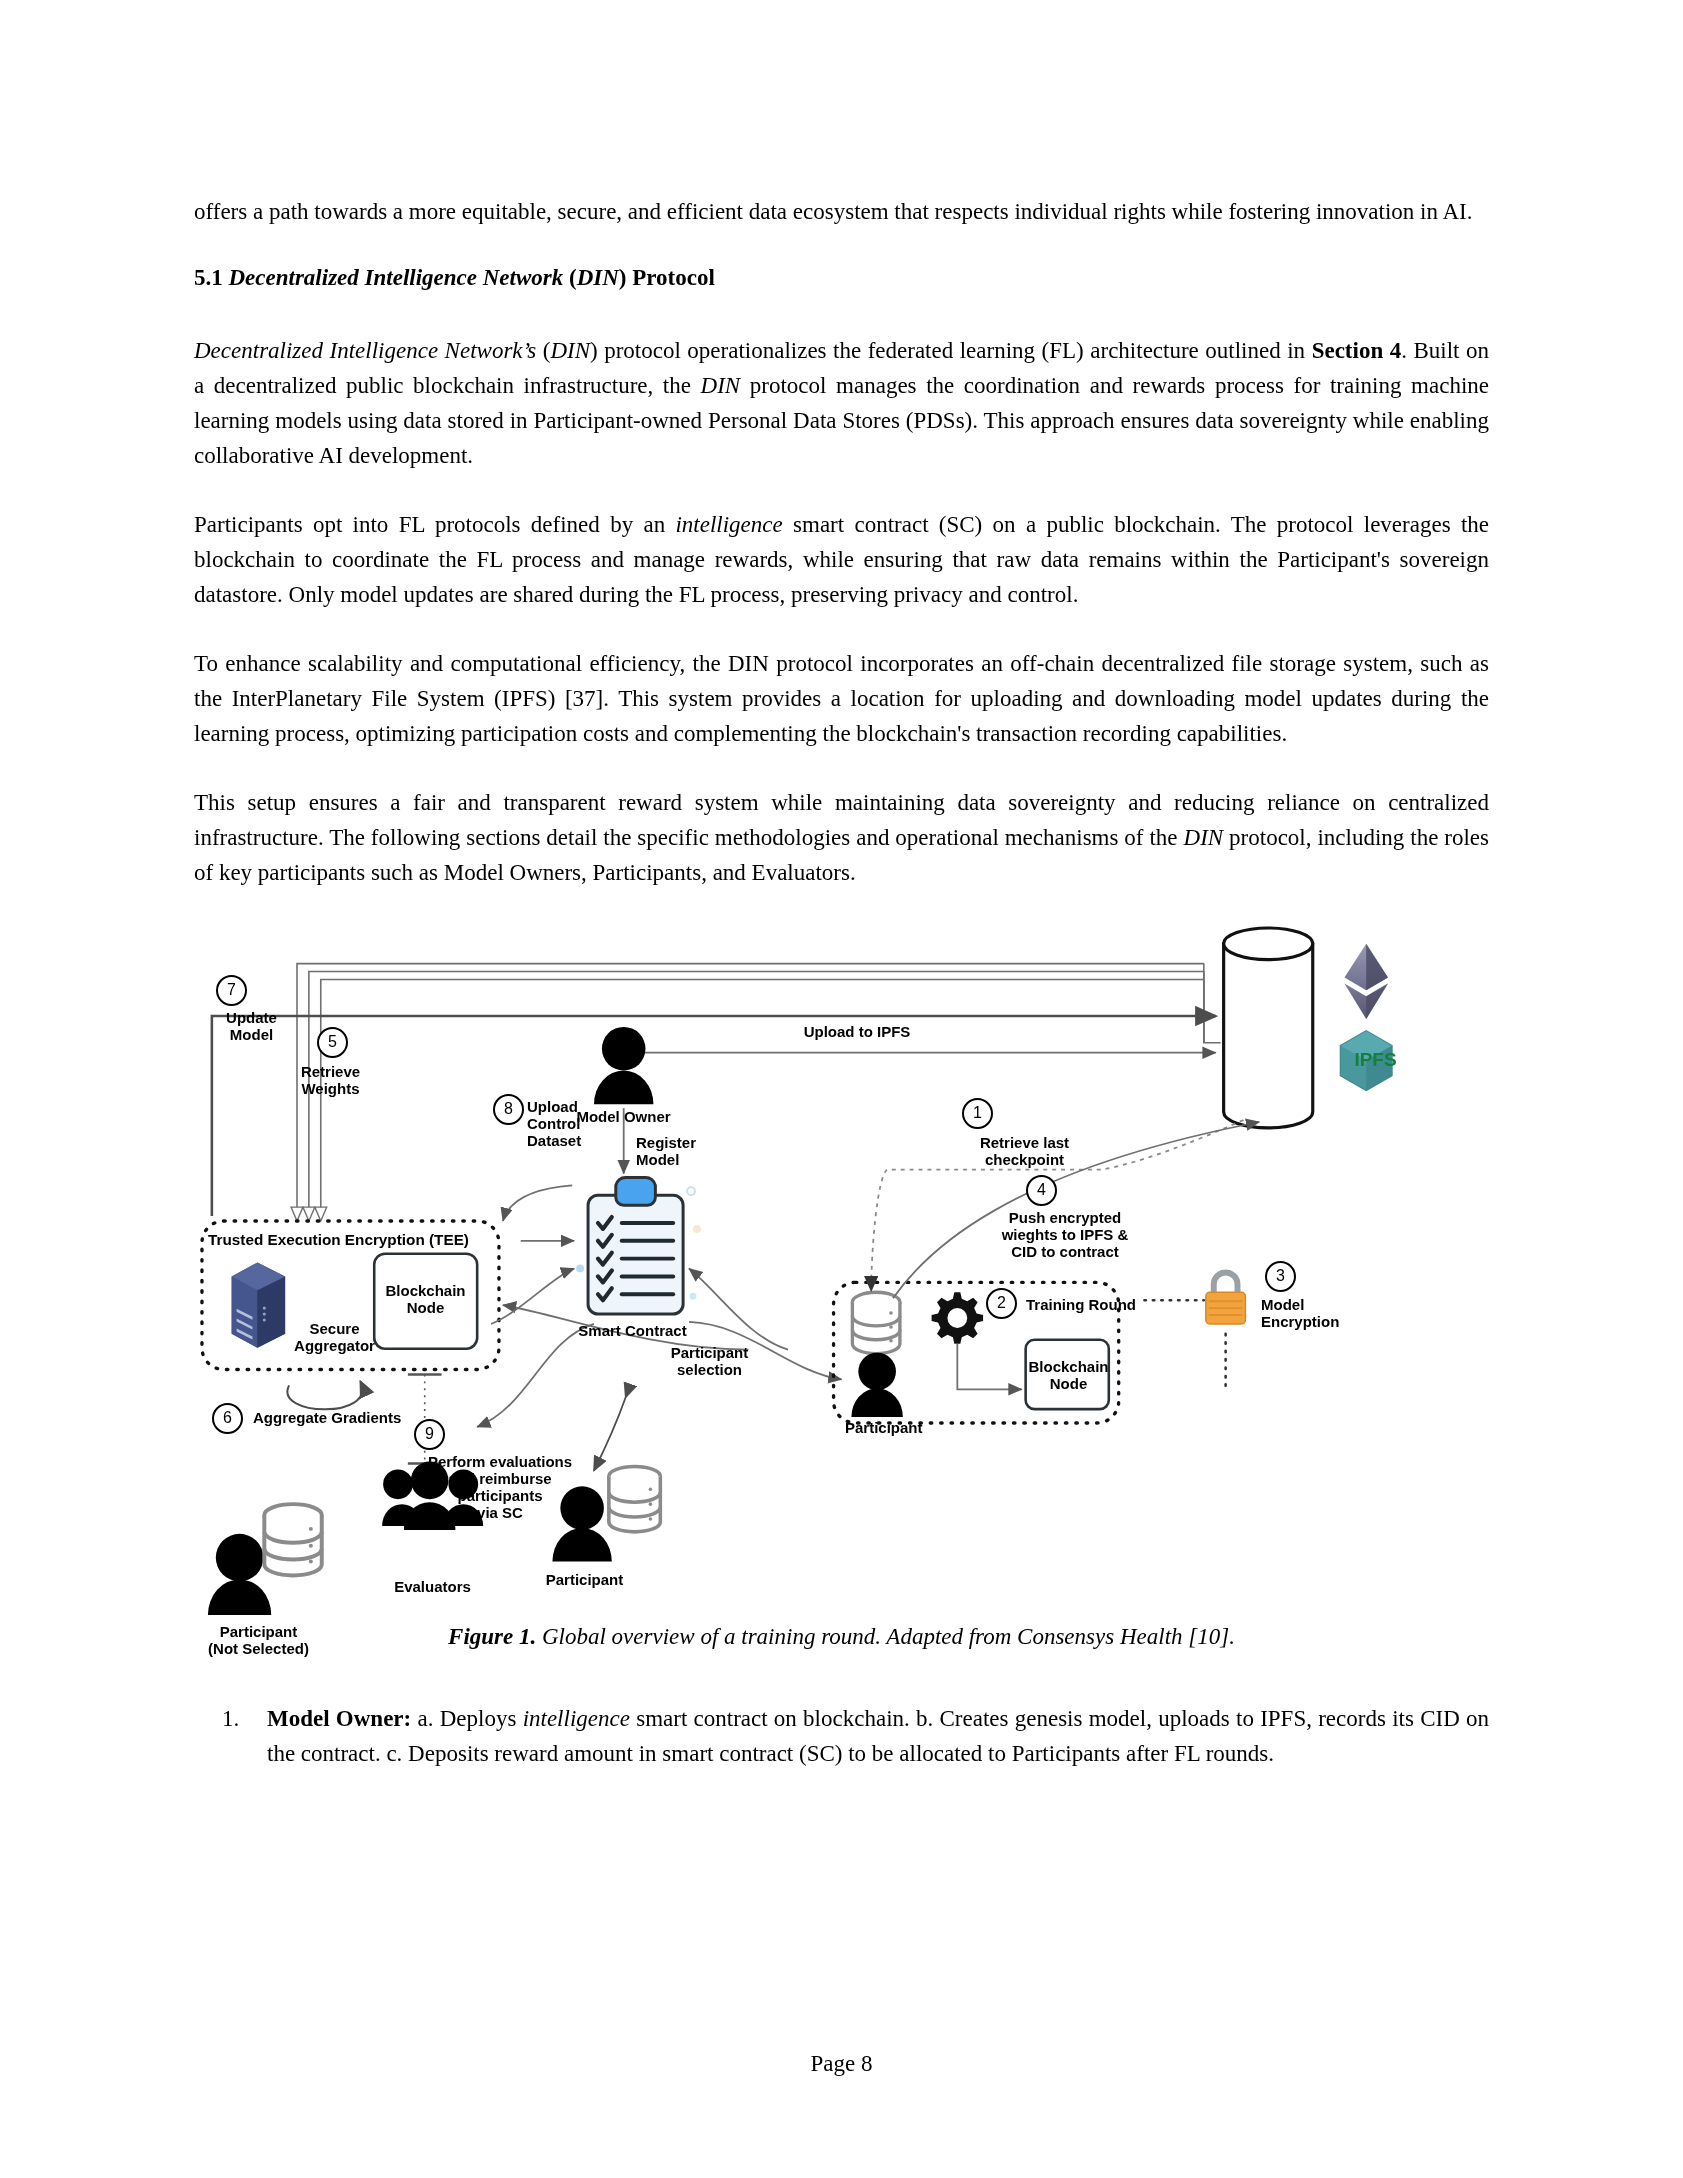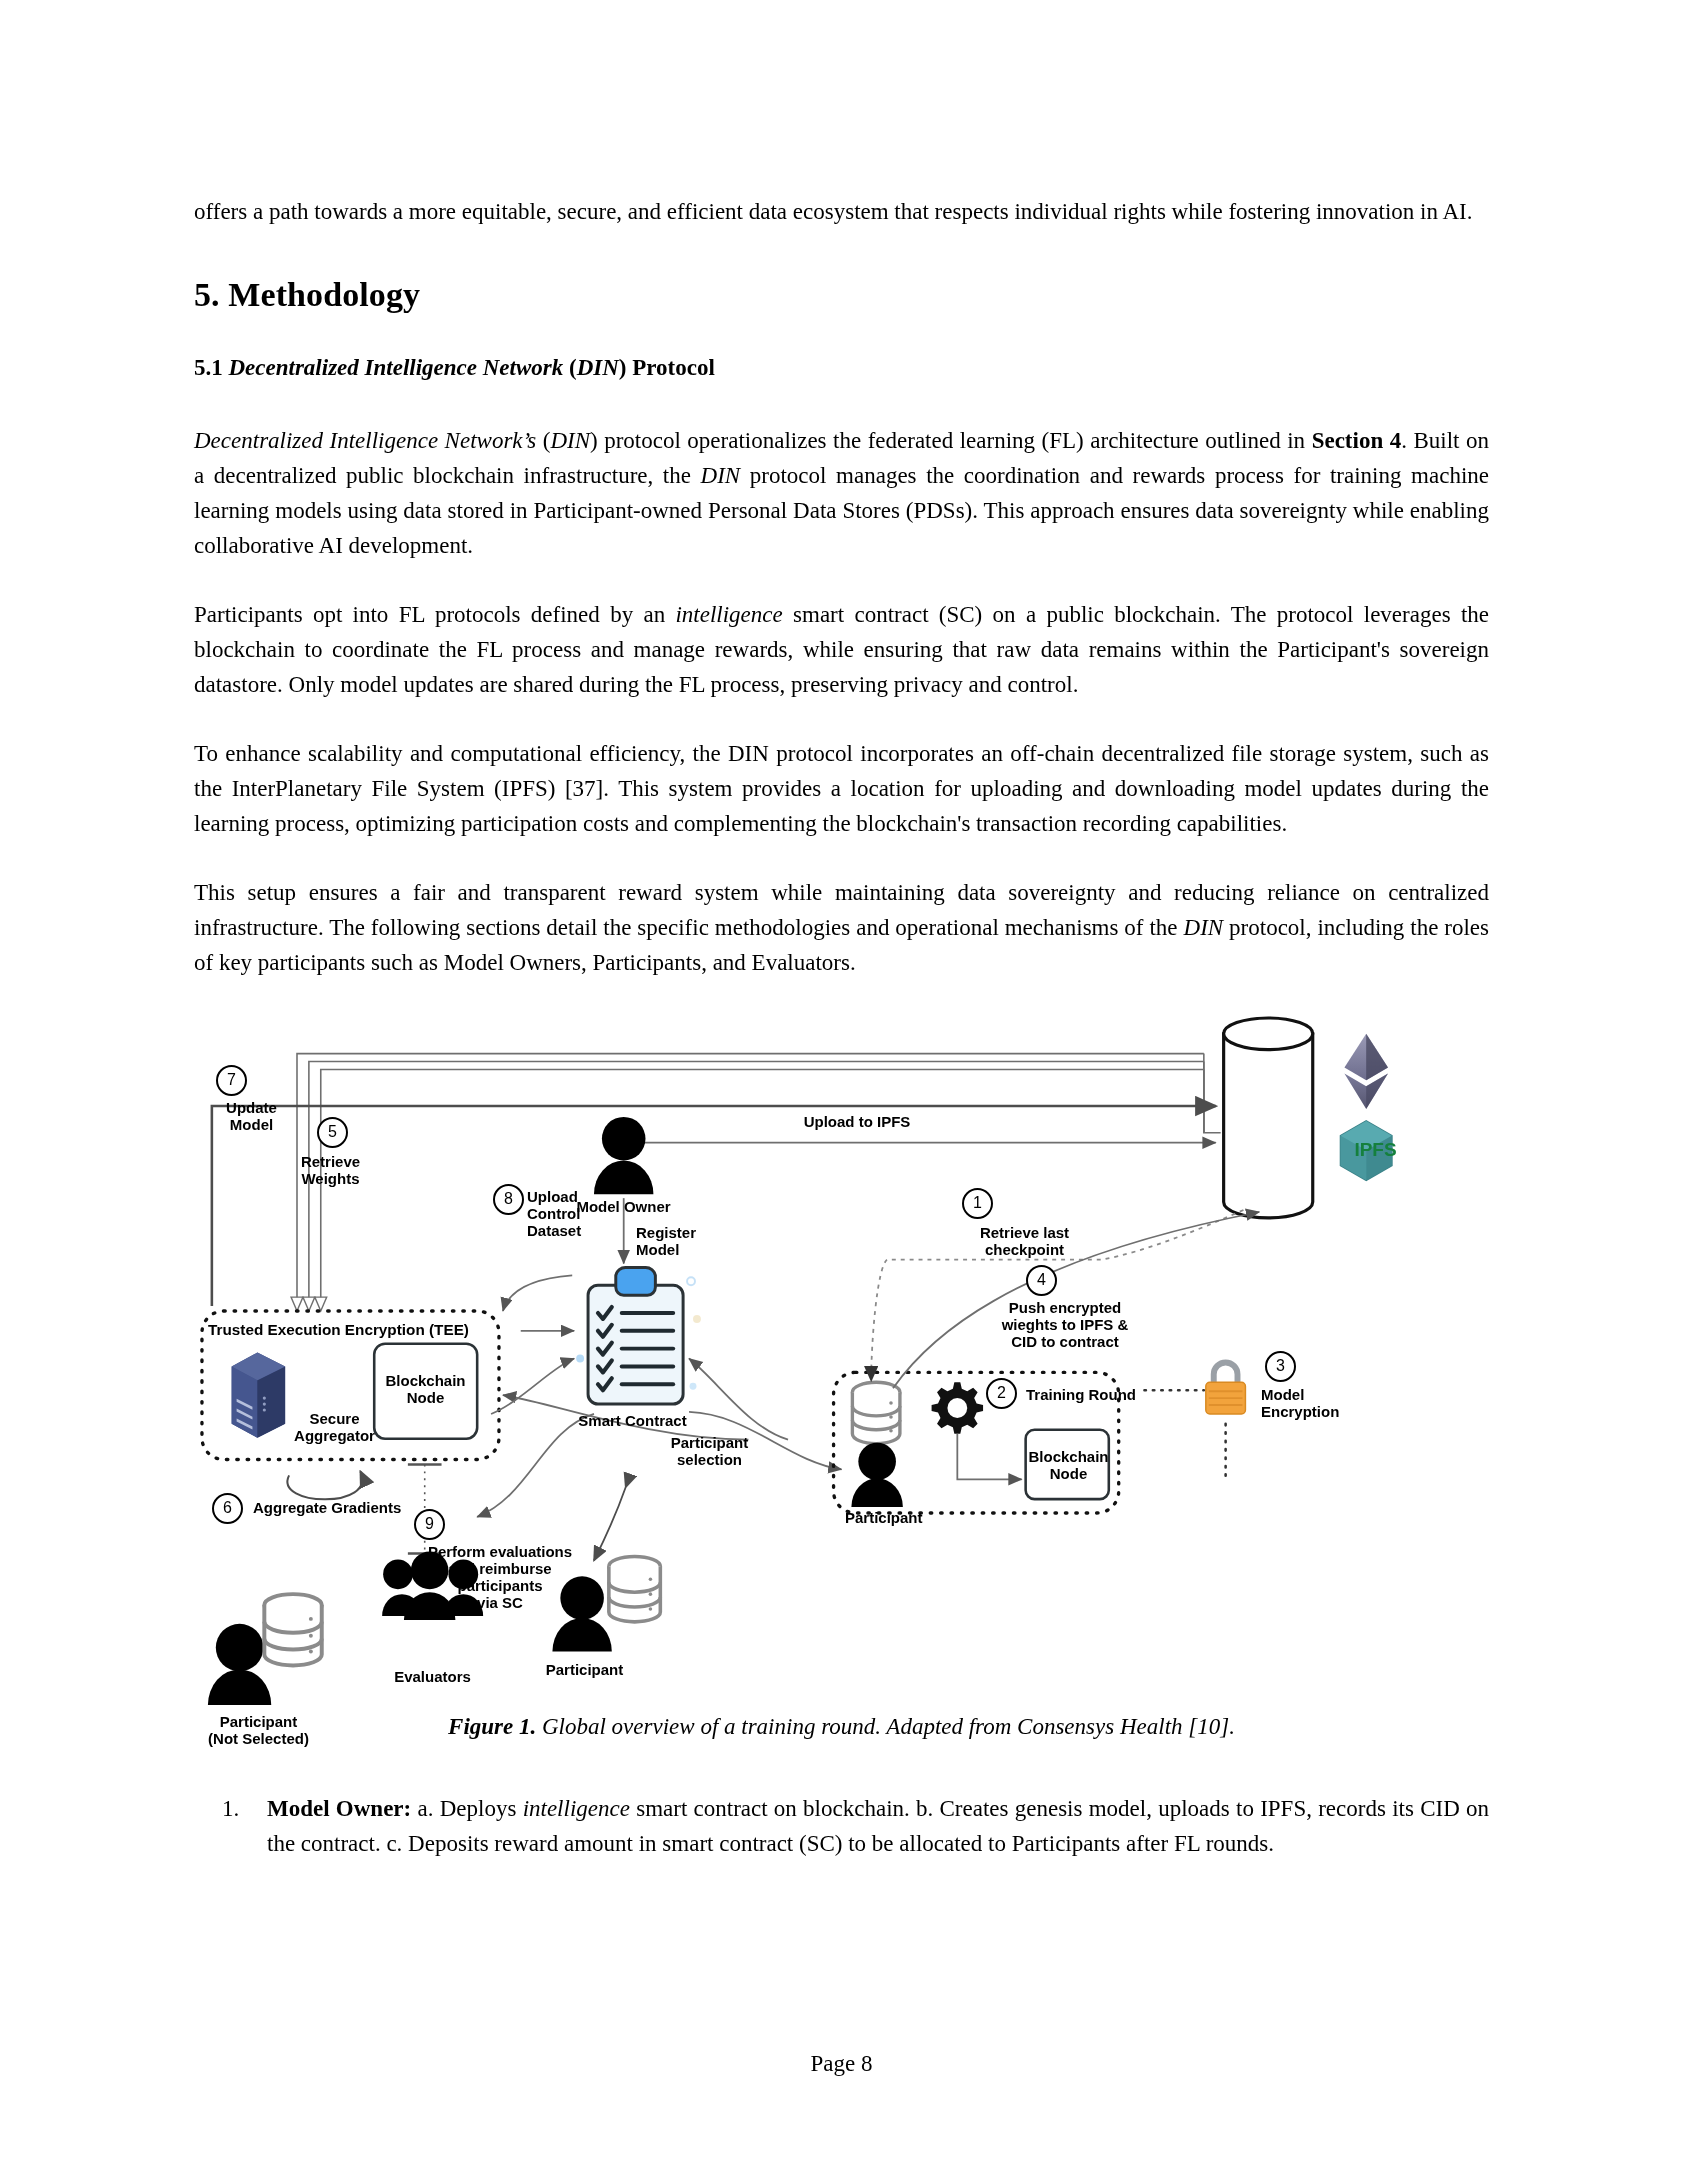--- a/index.html
+++ b/index.html
@@ -111,21 +111,20 @@
 </style>
 </head>
 <body>
 
 <div class="page">
 
   <div class="content">
 
     <p class="body-par">offers a path towards a more equitable, secure, and efficient data ecosystem that respects individual rights while fostering innovation in AI.</p>
 
-    <h1 class="sec-title">5. Methodology</h1>
 
     <h2 class="sub-title"><span>5.1</span> <span class="it">Decentralized Intelligence Network</span> (<span class="it">DIN</span>) Protocol</h2>
 
     <p class="body-par"><span class="it">Decentralized Intelligence Network’s</span><span> (</span><span class="it">DIN</span><span>) protocol operationalizes the federated learning (FL) architecture outlined in </span><span class="bd">Section 4</span><span>. Built on a decentralized public blockchain infrastructure, the </span><span class="it">DIN</span><span> protocol manages the coordination and rewards process for training machine learning models using data stored in Participant-owned Personal Data Stores (PDSs). This approach ensures data sovereignty while enabling collaborative AI development.</span></p>
 
     <p class="body-par"><span>Participants opt into FL protocols defined by an </span><span class="it">intelligence</span><span> smart contract (SC) on a public blockchain. The protocol leverages the blockchain to coordinate the FL process and manage rewards, while ensuring that raw data remains within the Participant's sovereign datastore. Only model updates are shared during the FL process, preserving privacy and control.</span></p>
 
     <p class="body-par">To enhance scalability and computational efficiency, the DIN protocol incorporates an off-chain decentralized file storage system, such as the InterPlanetary File System (IPFS) [37]. This system provides a location for uploading and downloading model updates during the learning process, optimizing participation costs and complementing the blockchain's transaction recording capabilities.</p>
 
     <p class="body-par"><span>This setup ensures a fair and transparent reward system while maintaining data sovereignty and reducing reliance on centralized infrastructure. The following sections detail the specific methodologies and operational mechanisms of the </span><span class="it">DIN</span><span> protocol, including the roles of key participants such as Model Owners, Participants, and Evaluators.</span></p>

